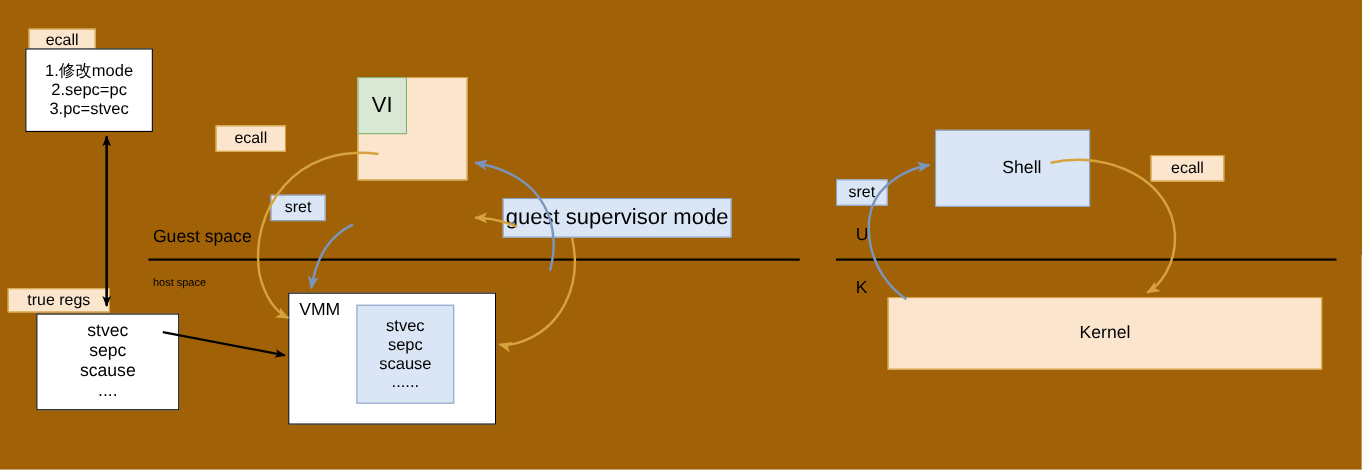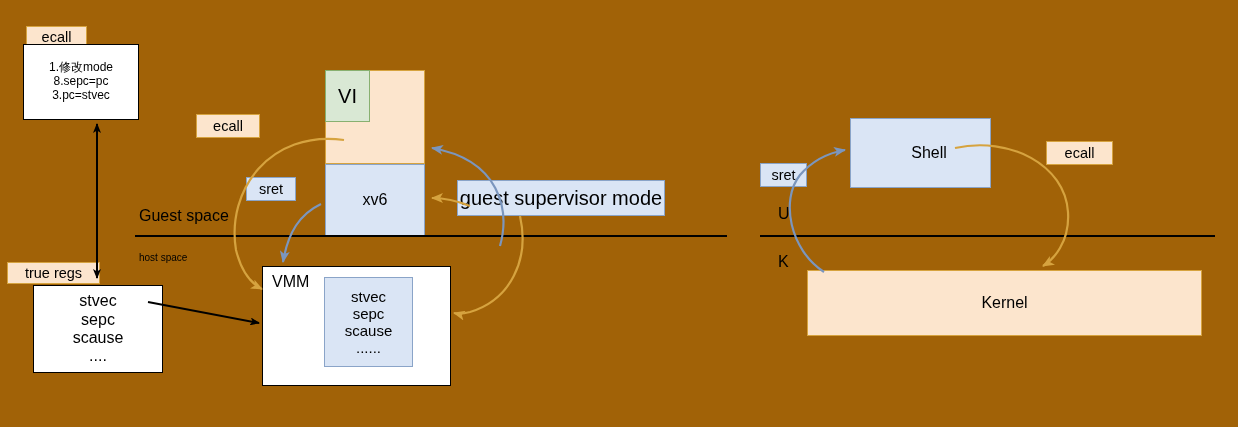--- a/index.html
+++ b/index.html
@@ -78,41 +78,40 @@
     color: #000;
   }
 </style>
 </head>
 <body>
 
 <div id="canvas">
 
   <div class="box orange tag" style="left:26px; top:26px; width:61px; height:22px;">ecall</div>
 
-  <div class="box plain multiline" style="left:23px; top:44px; width:116px; height:76px; font-size:12px; align-items:center;">
+  <div class="box plain multiline" style="left:23px; top:44px; width:116px; height:76px; font-size:15px; align-items:center;">
     <span>1.修改mode</span>
-    <span>8.sepc=pc</span>
+    <span>2.sepc=pc</span>
     <span>3.pc=stvec</span>
   </div>
 
   <div class="box orange tag" style="left:7px; top:262px; width:93px; height:22px;">true regs</div>
 
   <div class="box plain multiline" style="left:33px; top:285px; width:130px; height:88px; font-size:16px;">
     <span>stvec</span>
     <span>sepc</span>
     <span>scause</span>
     <span>....</span>
   </div>
 
   <div class="box orange" style="left:325px; top:70px; width:100px; height:94px;"></div>
 
   <div class="box green" style="left:325px; top:70px; width:45px; height:52px; font-size:20px;">VI</div>
 
 
-  <div class="box blue" style="left:325px; top:164px; width:100px; height:73px; font-size:16px;">xv6</div>
 
   <div class="box orange tag" style="left:196px; top:114px; width:64px; height:24px;">ecall</div>
 
   <div class="box blue tag" style="left:246px; top:177px; width:50px; height:24px;">sret</div>
 
 
   <div class="box blue" style="left:457px; top:180px; width:208px; height:36px; font-size:20px;">guest supervisor mode</div>
 
   <div class="hline" style="left:135px; top:235px; width:592px;"></div>
 

